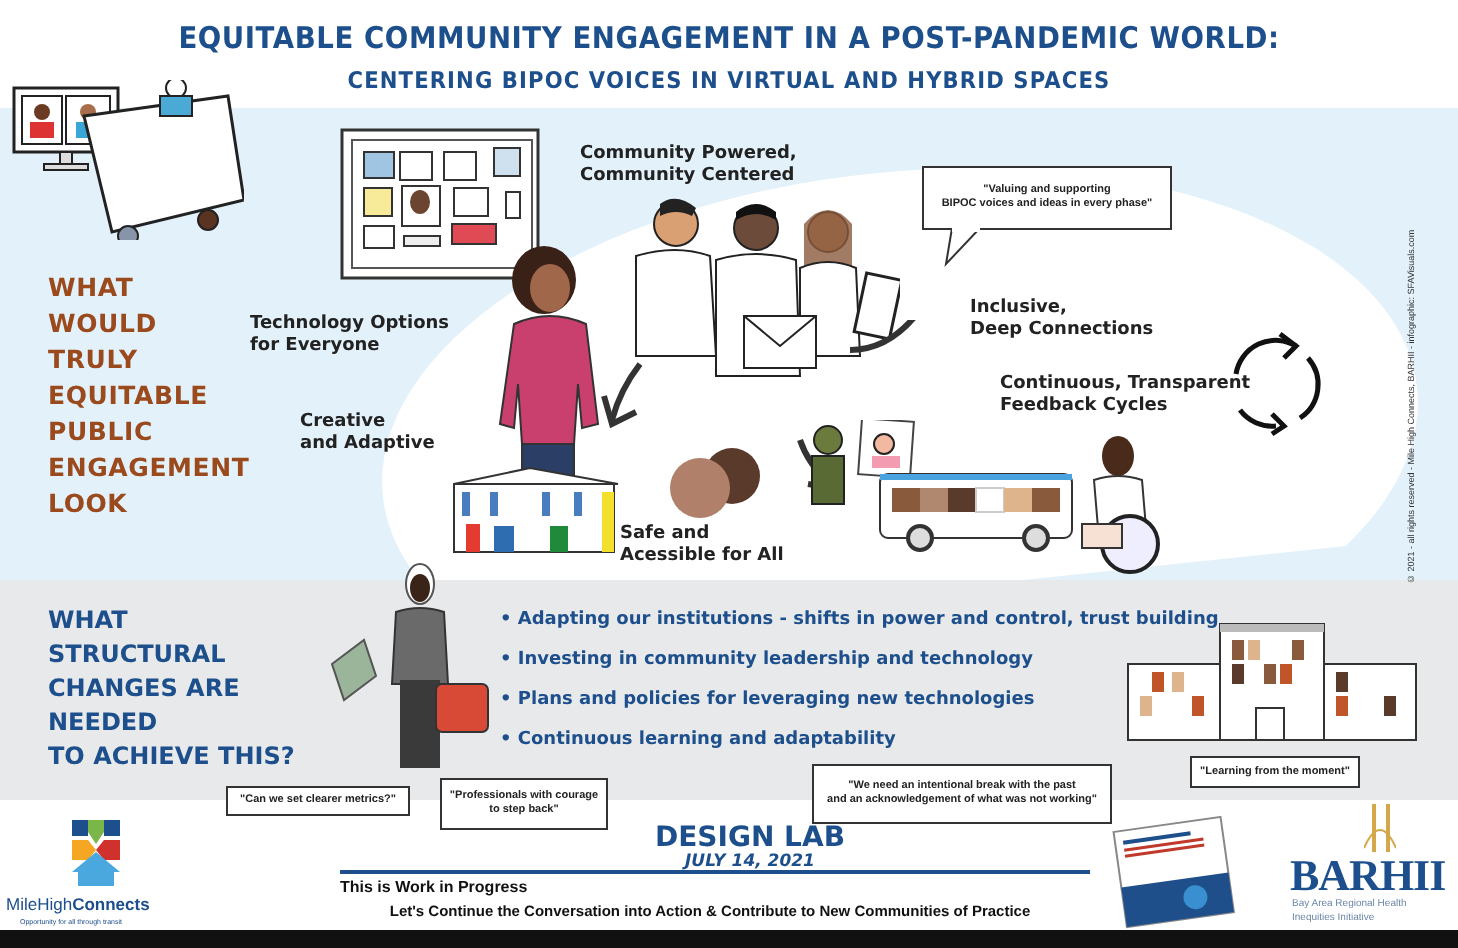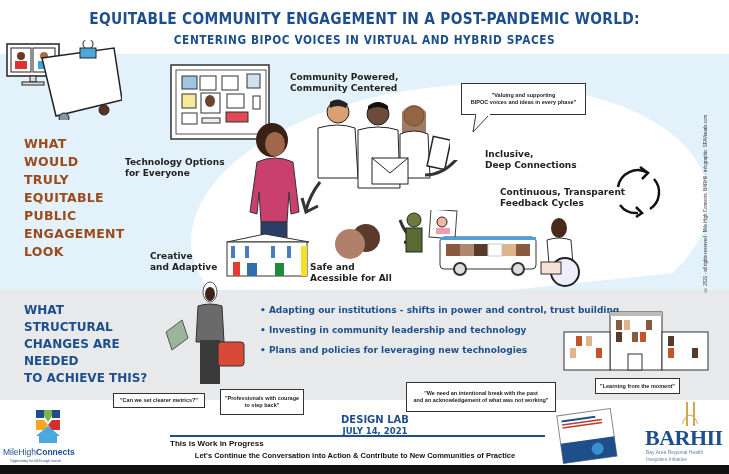--- a/index.html
+++ b/index.html
@@ -17,27 +17,27 @@
   .bottom-panel { left: 0; top: 290px; width: 729px; height: 110px; background: #e8e9ea; }
   .footer-black { left: 0; top: 465px; width: 729px; height: 9px; background: #111; }
 
   .q-orange { font-family: "DejaVu Sans", sans-serif; font-weight: bold; color: #9b4a1d; font-size: 12.5px; line-height: 18px; letter-spacing: 0.3px; }
   .q-blue { font-family: "DejaVu Sans", sans-serif; font-weight: bold; color: #1d4f8c; font-size: 12px; line-height: 17px; }
 
   .label { font-family: "DejaVu Sans", sans-serif; font-weight: bold; font-size: 9px; line-height: 11px; color: #222; }
 
   .bubble { background: #fff; border: 1px solid #333; font-size: 5.5px; font-weight: bold; color: #222; text-align: center; display: flex; align-items: center; justify-content: center; line-height: 7px; padding: 2px; }
 
-  .bullets { left: 260px; top: 303px; }
+  .bullets { left: 250px; top: 303px; }
   .bullets li { list-style: none; font-family: "DejaVu Sans", sans-serif; font-weight: bold; font-size: 9px; color: #1d4f8c; height: 20px; line-height: 14px; white-space: nowrap; }
   .bullets li::before { content: "• "; }
 
   .design-lab { left: 300px; top: 413px; width: 150px; text-align: center; font-family: "DejaVu Sans", sans-serif; font-weight: bold; color: #1d4f8c; }
-  .design-lab .l1 { font-size: 10px; line-height: 13px; }
-  .design-lab .l2 { font-size: 8.5px; line-height: 11px; }
+  .design-lab .l1 { font-size: 14px; line-height: 13px; }
+  .design-lab .l2 { font-size: 8.5px; line-height: 11px; font-style: italic; }
   .rule { left: 170px; top: 435px; width: 375px; height: 2px; background: #1d4f8c; }
   .wip { left: 170px; top: 439px; width: 375px; text-align: left; font-size: 8px; color: #111; font-weight: bold; }
   .cta { left: 140px; top: 451px; width: 430px; text-align: center; font-size: 7.5px; color: #111; font-weight: bold; }
 
   .copyright { left: 703px; top: 108px; width: 14px; height: 190px; writing-mode: vertical-rl; transform: rotate(180deg); font-size: 4.5px; color: #333; text-align: center; }
 
   .mhc-name { left: 3px; top: 447px; width: 90px; font-size: 8.5px; color: #1d4f8c; }
   .mhc-name b { font-weight: bold; }
   .mhc-tag { left: 10px; top: 459px; font-size: 3.5px; color: #1d4f8c; }
 
@@ -99,21 +99,21 @@
 </div>
 
 <div class="abs label" style="left:290px;top:72px;width:120px;">
   <div>Community Powered,</div>
   <div>Community Centered</div>
 </div>
 <div class="abs label" style="left:125px;top:157px;width:110px;">
   <div>Technology Options</div>
   <div>for Everyone</div>
 </div>
-<div class="abs label" style="left:150px;top:206px;width:80px;margin-top:45px;">
+<div class="abs label" style="left:150px;top:206px;width:80px;">
   <div>Creative</div>
   <div>and Adaptive</div>
 </div>
 <div class="abs label" style="left:485px;top:138px;width:110px;margin-top:11px;">
   <div>Inclusive,</div>
   <div>Deep Connections</div>
 </div>
 <div class="abs label" style="left:500px;top:187px;width:130px;">
   <div>Continuous, Transparent</div>
   <div>Feedback Cycles</div>
@@ -234,20 +234,21 @@
   <path d="M38 26 Q50 22 62 26 L64 62 L36 62Z" fill="#6a6a6a" stroke="#333"></path>
   <rect x="40" y="60" width="20" height="44" fill="#3a3a3a"></rect>
   <polygon points="6,52 22,40 28,58 12,70" fill="#9bb59a" stroke="#555"></polygon>
   <rect x="58" y="62" width="26" height="24" rx="3" fill="#d94a36" stroke="#333"></rect>
 </svg>
 
 <ul class="abs bullets">
   <li>Adapting our institutions - shifts in power and control, trust building</li>
   <li>Investing in community leadership and technology</li>
   <li>Plans and policies for leveraging new technologies</li>
+  <li>Continuous learning and adaptability</li>
 </ul>
 
 <svg class="abs" style="left:562px;top:310px;" width="150" height="62">
   <rect x="48" y="2" width="52" height="58" fill="#fff" stroke="#333"></rect>
   <rect x="48" y="2" width="52" height="4" fill="#bbb"></rect>
   <rect x="2" y="22" width="46" height="38" fill="#fff" stroke="#333"></rect>
   <rect x="100" y="22" width="46" height="38" fill="#fff" stroke="#333"></rect>
   <g fill="#8a5a3c">
       <rect x="54" y="10" width="6" height="10"></rect>
       <rect x="70" y="22" width="6" height="10"></rect>

